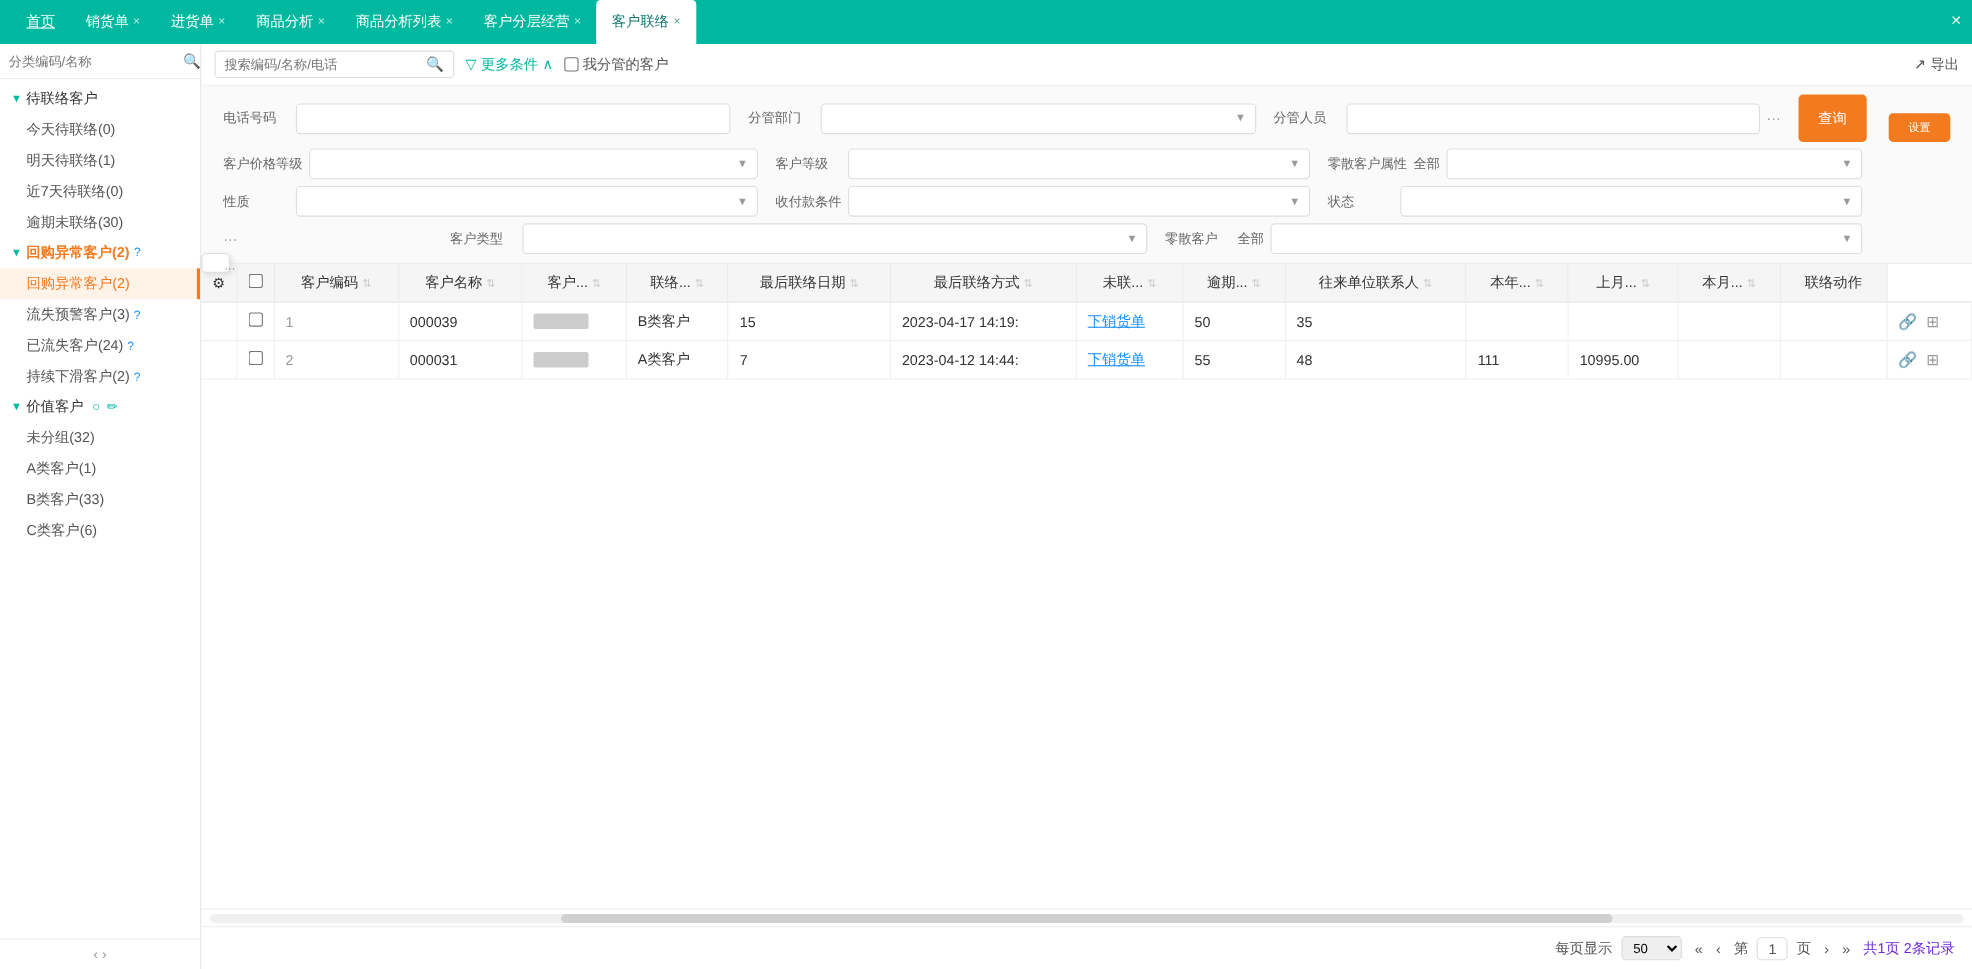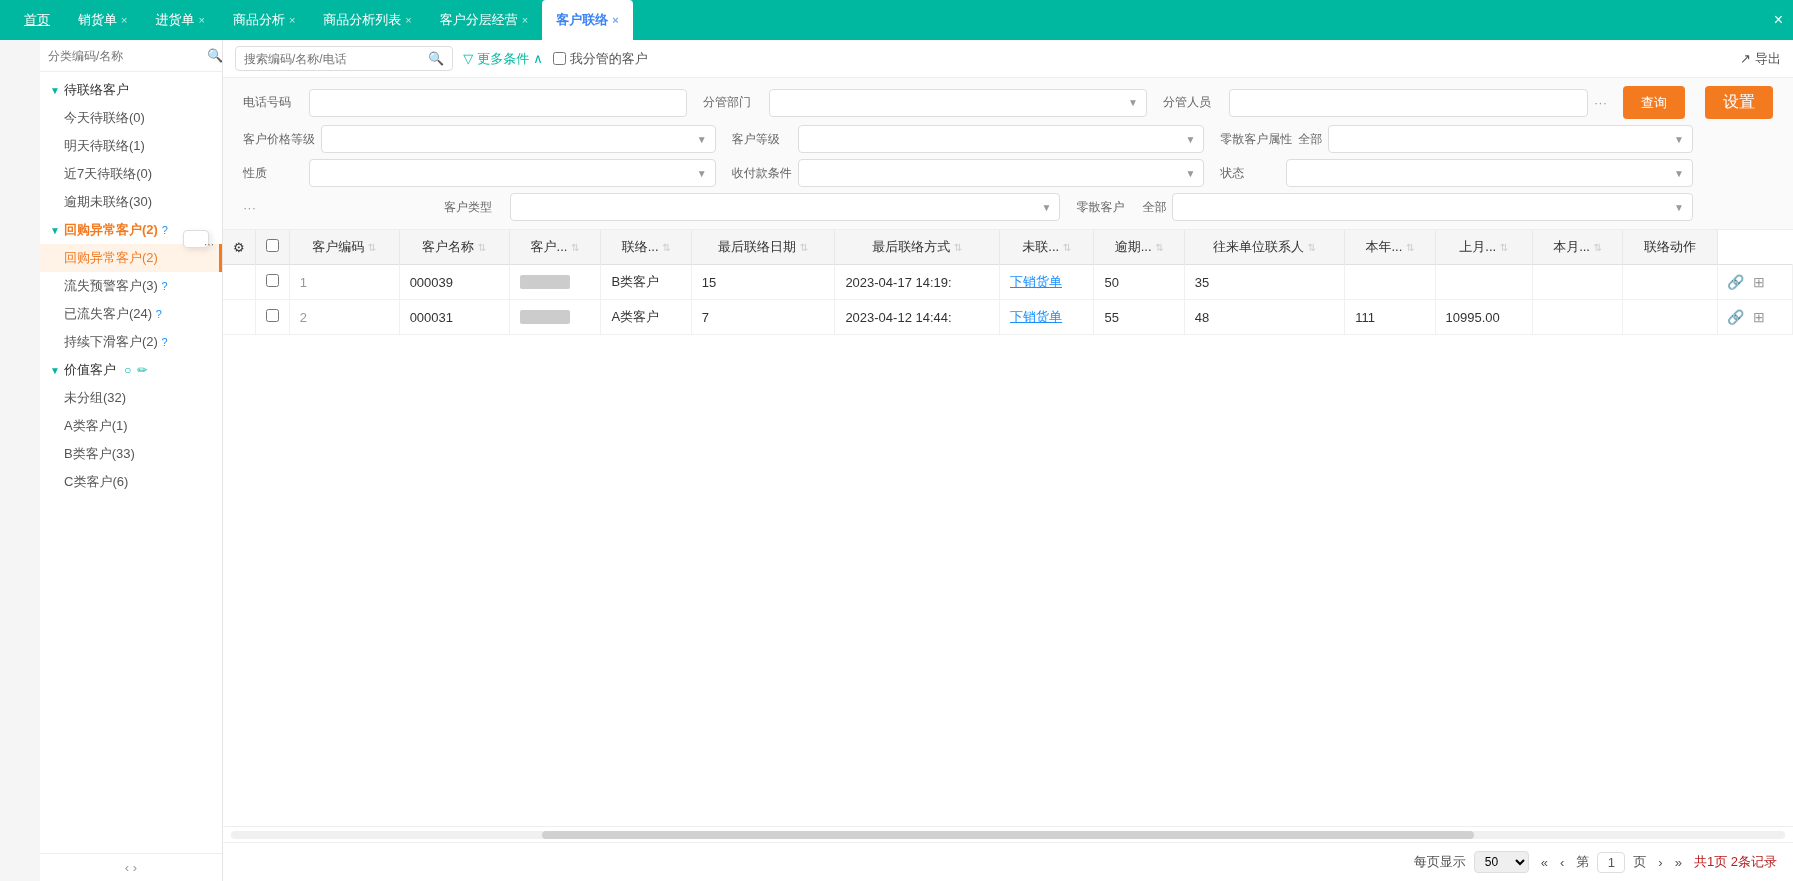--- a/index.html
+++ b/index.html
@@ -12,34 +12,34 @@
       padding: 0 10px; color: white;
       position: relative;
     }
     .top-nav .nav-item {
       padding: 0 14px; height: 40px; line-height: 40px;
       cursor: pointer; color: white; font-size: 13px;
       display: flex; align-items: center; gap: 4px;
       white-space: nowrap;
     }
     .top-nav .nav-item.active {
-      background: white; color: #3b82f6; border-radius: 4px 4px 0 0; font-weight: bold;
+      background: white; color: #0f766e; border-radius: 4px 4px 0 0;
     }
     .top-nav .nav-item .close-x {
       font-size: 11px; opacity: 0.7; cursor: pointer;
     }
     .top-nav .nav-home { padding: 0 14px; text-decoration: underline; }
     .top-nav .win-close {
       position: absolute; right: 10px; top: 50%; transform: translateY(-50%);
       cursor: pointer; font-size: 16px; color: white;
     }
 
     
     .main-layout {
-      display: flex; height: calc(881px - 40px); padding-left: 40px;
+      display: flex; height: calc(881px - 40px);
     }
 
     
     .sidebar {
       width: 183px; background: white; border-right: 1px solid #e5e5e5;
       display: flex; flex-direction: column; overflow: hidden;
       flex-shrink: 0;
     }
     .sidebar-search {
       padding: 8px; border-bottom: 1px solid #eee;
@@ -143,21 +143,21 @@
       padding: 4px 8px; font-size: 12px; color: #333;
       background: white; min-height: 28px;
     }
     .inline-label { color: #666; font-size: 12px; white-space: nowrap; }
     .query-btn {
       background: #f47a20; color: white; border: none; border-radius: 4px;
       padding: 6px 18px; cursor: pointer; font-size: 13px;
     }
     .set-btn {
       background: #f47a20; color: white; border: none; border-radius: 4px;
-      padding: 6px 18px; cursor: pointer; font-size: 16px; margin-top: 0;
+      padding: 6px 18px; cursor: pointer; font-size: 10px; margin-top: 17px;
     }
     .btn-col {
       display: flex; gap: 20px; padding: 0 8px;
     }
     .more-dots { color: #999; cursor: pointer; }
 
     
     .table-area {
       flex: 1; overflow: auto; background: white;
     }
@@ -196,21 +196,21 @@
     .bottom-bar .page-size-select {
       border: 1px solid #ddd; border-radius: 4px; padding: 2px 6px;
       font-size: 12px;
     }
     .page-nav { display: flex; align-items: center; gap: 4px; }
     .page-nav span { cursor: pointer; color: #555; padding: 2px 4px; }
     .page-nav .current-page {
       border: 1px solid #ddd; border-radius: 4px; padding: 2px 8px;
       min-width: 28px; text-align: center;
     }
-    .page-info { color: #b91c1c; }
+    .page-info { color: #6d28d9; }
 
     
     .scrollbar-area {
       background: white; border-top: 1px solid #eee; height: 16px;
       display: flex; align-items: center; padding: 0 8px;
     }
     .scrollbar-track {
       flex: 1; height: 8px; background: #f0f0f0; border-radius: 4px;
     }
     .scrollbar-thumb {

